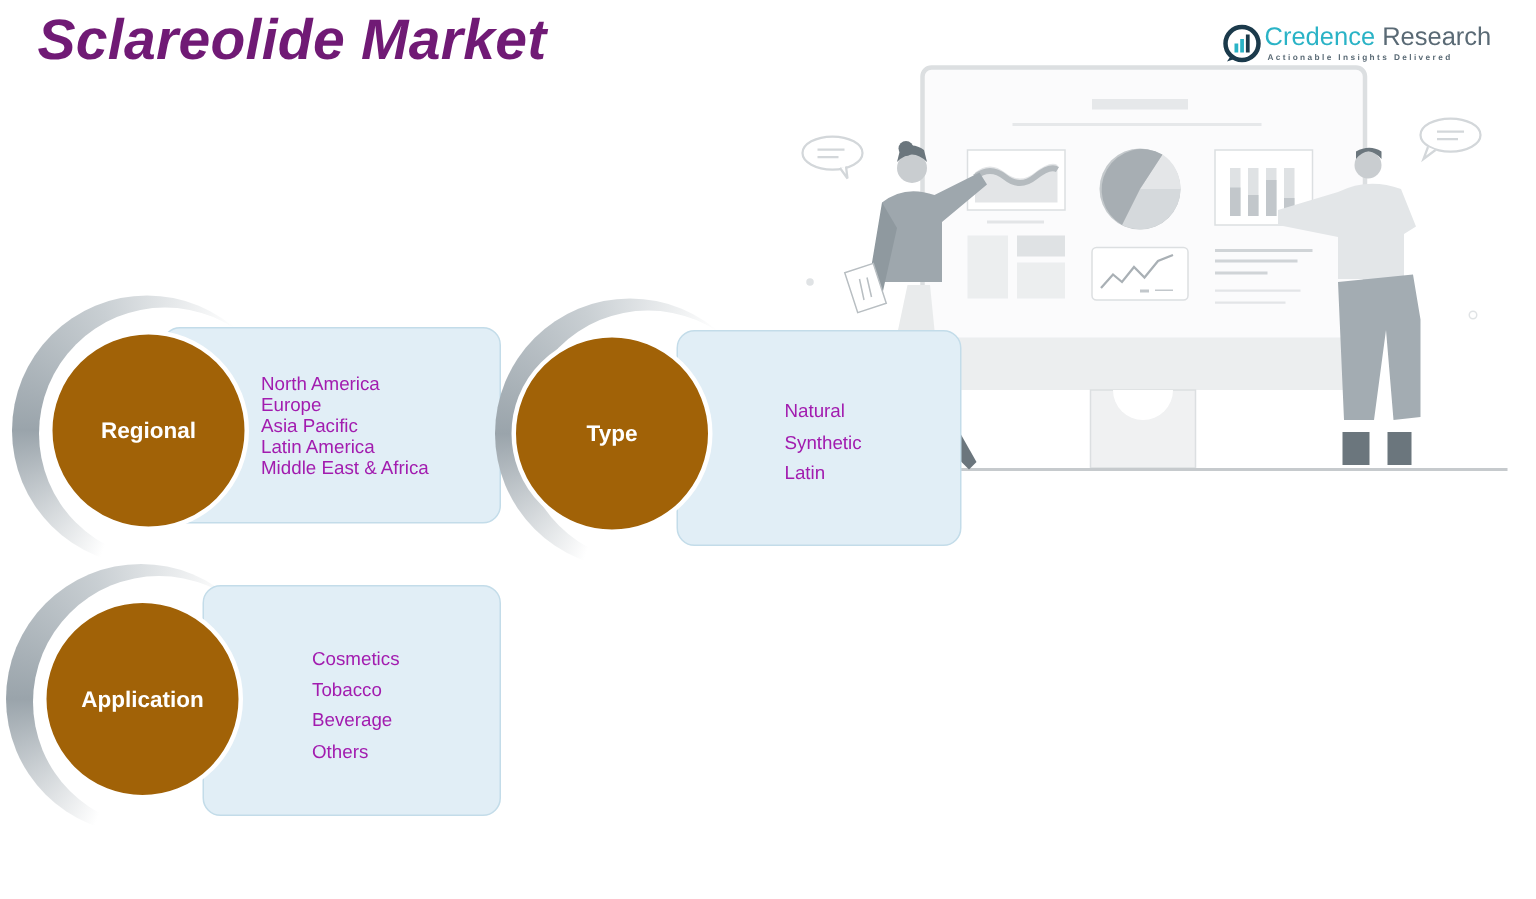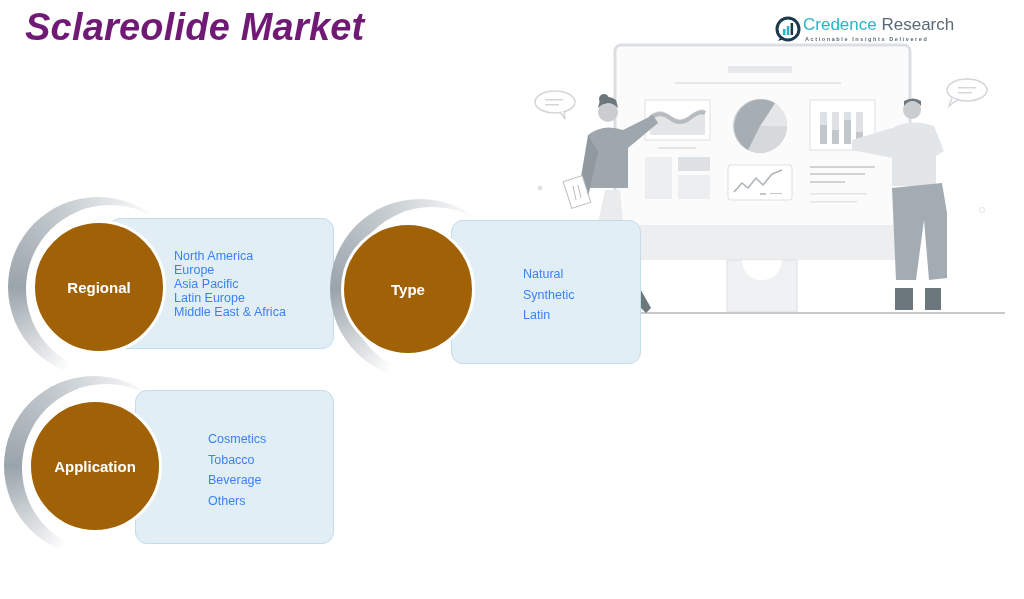--- a/index.html
+++ b/index.html
@@ -10,21 +10,21 @@
   .title {
     position: absolute; left: 25px; top: 6px;
     font-size: 38px; font-weight: bold; font-style: italic;
     color: #701a75; letter-spacing: 0.2px; white-space: nowrap;
   }
   .subtitle {
     position: absolute; left: 25px; top: 68px;
     font-size: 27px; font-weight: bold; font-style: italic;
     color: #3aa5a0; line-height: 35px; white-space: nowrap;
   }
-  .logo { position: absolute; left: 775px; top: 15px; width: 190px; height: 32px; }
+  .logo { position: absolute; left: 815px; top: 15px; width: 190px; height: 32px; }
   .logo-icon { position: absolute; left: 0; top: 1px; width: 26px; height: 26px; }
   .logo-name { position: absolute; left: 28px; top: 0; font-size: 17px; white-space: nowrap; }
   .logo-name .a { color: #2ab3c6; }
   .logo-name .b { color: #5a6a75; }
   .logo-tag {
     position: absolute; left: 30px; top: 21px; font-size: 5.5px; letter-spacing: 1.6px;
     color: #5a6a75; font-weight: bold; white-space: nowrap;
   }
 
   .illustration { position: absolute; left: 520px; top: 40px; width: 495px; height: 285px; }
@@ -38,21 +38,21 @@
   .box {
     position: absolute; background: #e1eef6; border: 1px solid #c3dce9;
     border-radius: 12px; box-sizing: border-box;
   }
   .circle {
     position: absolute; border-radius: 50%; background: #a16207;
     border: 3px solid #ffffff; box-sizing: border-box;
     display: flex; align-items: center; justify-content: center;
     color: #ffffff; font-weight: bold; font-size: 15px;
   }
-  .items { position: absolute; color: #3b82f6; font-size: 12.5px; }
+  .items { position: absolute; color: #a21caf; font-size: 12.5px; }
   .items div { white-space: nowrap; }
 </style>
 </head>
 <body>
 
 <div class="title">Sclareolide Market</div>
 <div class="subtitle">
 </div>
 
 <div class="logo">
@@ -149,21 +149,21 @@
   <div class="ring" style="left:8px; top:197px; width:180px; height:180px;"></div>
   <div class="ring-inner" style="left:26px; top:205px; width:168px; height:168px;"></div>
   <div class="box" style="left:108px; top:218px; width:226px; height:131px;"></div>
   <div class="circle" style="left:32px; top:220px; width:134px; height:134px;">
     <span>Regional</span>
   </div>
   <div class="items" style="left:174px; top:249px; line-height:14px;">
     <div>North America</div>
     <div>Europe</div>
     <div>Asia Pacific</div>
-    <div>Latin Europe</div>
+    <div>Latin America</div>
     <div>Middle East &amp; Africa</div>
   </div>
 </div>
 
 <div class="segment">
   <div class="ring" style="left:330px; top:199px; width:180px; height:180px;"></div>
   <div class="ring-inner" style="left:348px; top:207px; width:168px; height:168px;"></div>
   <div class="box" style="left:451px; top:220px; width:190px; height:144px;"></div>
   <div class="circle" style="left:341px; top:222px; width:134px; height:134px;">
     <span>Type</span>

